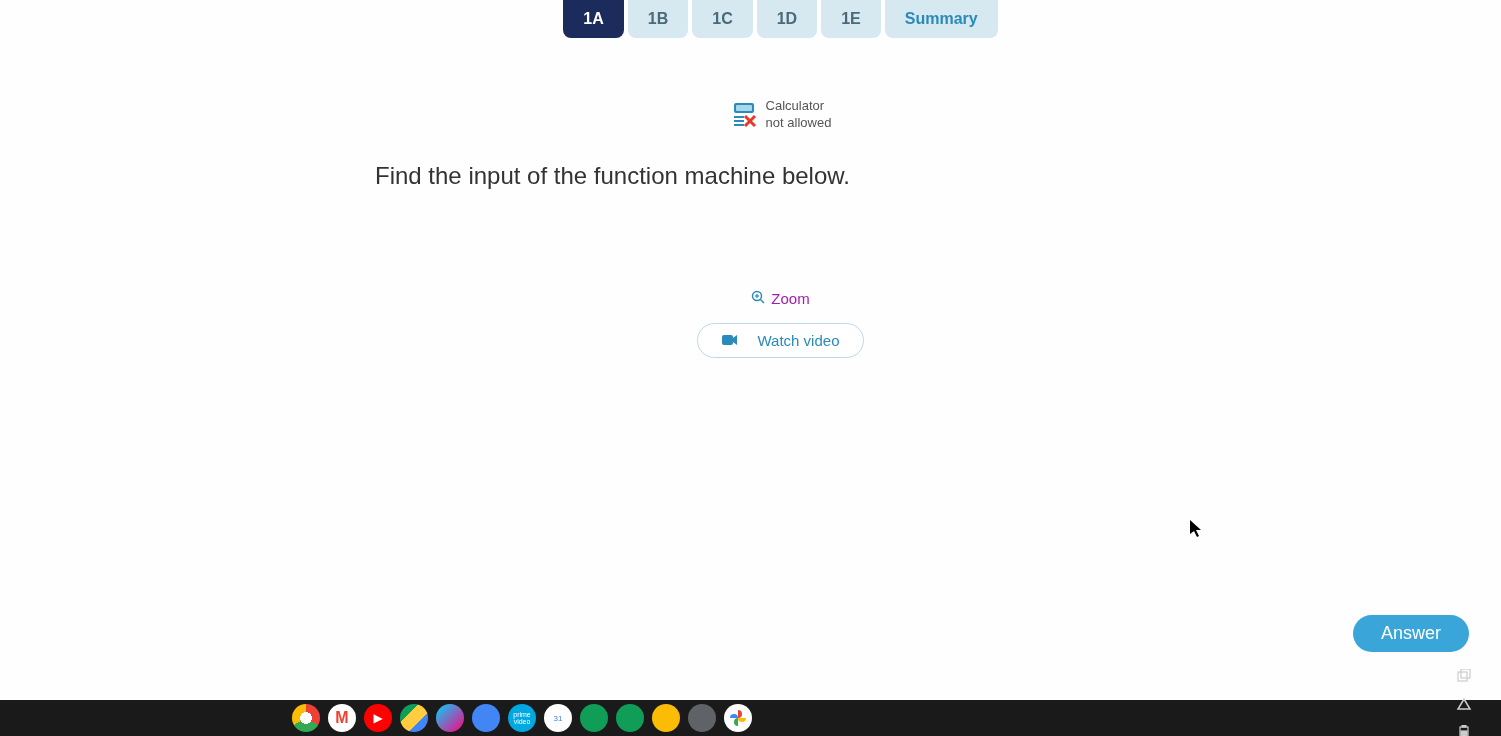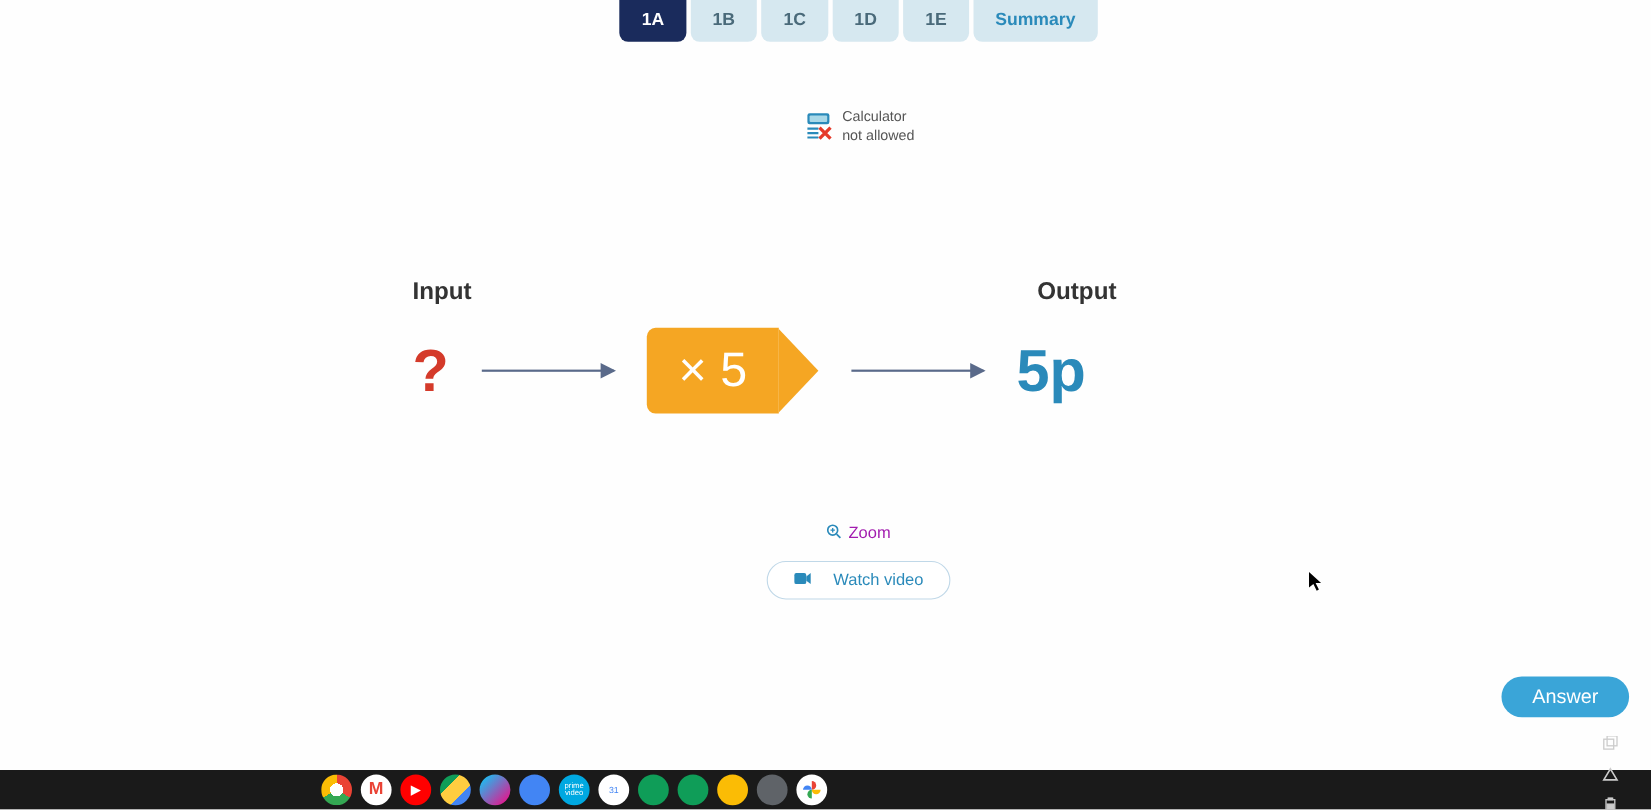--- a/index.html
+++ b/index.html
@@ -34,21 +34,21 @@
     .op-box-wrap { display: flex; align-items: center; }
     .op-arrow-head { width: 0; height: 0; border-left: 36px solid #f5a623; border-top: 38px solid transparent; border-bottom: 38px solid transparent; }
     .op-text { font-size: 44px; font-weight: 500; color: #fff; }
     
     .output-v { font-size: 54px; font-weight: 600; color: #2a8aba; }
     
     .zoom-link { display: flex; justify-content: center; margin-top: 100px; margin-left: 60px; align-items: center; gap: 6px; color: #a21caf; font-size: 15px; cursor: pointer; }
     .watch-video { display: flex; justify-content: center; margin-top: 16px; margin-left: 60px; }
     .watch-btn { border: 1px solid #c0d8e8; border-radius: 20px; padding: 8px 24px; color: #2a8aba; font-size: 15px; background: #fff; display: flex; align-items: center; gap: 20px; cursor: pointer; }
     
-    .answer-btn { position: absolute; right: 20px; bottom: 48px; background: #3aa5d8; color: #fff; border-radius: 20px; padding: 8px 28px; font-size: 18px; font-weight: 500; cursor: pointer; }
+    .answer-btn { position: absolute; right: 32px; bottom: 48px; background: #3aa5d8; color: #fff; border-radius: 20px; padding: 8px 28px; font-size: 18px; font-weight: 500; cursor: pointer; }
     
     .taskbar { position: absolute; bottom: 0; left: 0; right: 0; height: 36px; background: #1a1a1a; display: flex; align-items: center; padding: 0 12px; }
     .taskbar-left { display: flex; gap: 8px; margin-left: 280px; }
     .tb-icon { width: 28px; height: 28px; border-radius: 50%; display: flex; align-items: center; justify-content: center; cursor: pointer; }
     .tb-chrome { background: radial-gradient(circle, #fff 30%, transparent 30%), conic-gradient(#ea4335 0 120deg, #34a853 120deg 240deg, #fbbc05 240deg 360deg); }
     .tb-gmail { background: #fff; color: #ea4335; font-weight: bold; font-size: 16px; }
     .tb-yt { background: #ff0000; color: #fff; font-size: 12px; }
     .tb-drive { background: linear-gradient(135deg, #0f9d58 33%, #ffcd40 33% 66%, #4285f4 66%); }
     .tb-play { background: linear-gradient(135deg, #00d4ff, #ff0080); }
     .tb-docs { background: #4285f4; }
@@ -89,39 +89,22 @@
           <path d="M15 15 L25 25 M25 15 L15 25" stroke="#e53a2a" stroke-width="3"></path>
         </svg>
       </span>
       <div class="calc-text">
         <div>Calculator</div>
         <div>not allowed</div>
       </div>
     </div>
   </div>
 
+  <div class="question">Find the input of the function machine below.</div>
 
-  <div class="diagram-area">
-    <div class="diagram-labels">
-      <div class="io-label">Input</div>
-      <div class="io-label">Output</div>
-    </div>
-    <div class="machine-row">
-      <div class="input-q">?</div>
-      <div class="arrow"></div>
-      <div class="op-box-wrap">
-        <div class="op-box">
-            <span class="op-text">× 5</span>
-          </div>
-        <div class="op-arrow-head"></div>
-      </div>
-      <div class="arrow"></div>
-      <div class="output-v">5p</div>
-    </div>
-  </div>
 
   <div class="zoom-link">
     <span>
       <svg width="14" height="14" viewBox="0 0 14 14">
           <circle cx="6" cy="6" r="4.5" fill="none" stroke="#2a8aba" stroke-width="1.5"></circle>
           <line x1="9.5" y1="9.5" x2="13" y2="13" stroke="#2a8aba" stroke-width="1.5"></line>
           <line x1="6" y1="4" x2="6" y2="8" stroke="#2a8aba" stroke-width="1.2"></line>
           <line x1="4" y1="6" x2="8" y2="6" stroke="#2a8aba" stroke-width="1.2"></line>
         </svg>
     </span>

